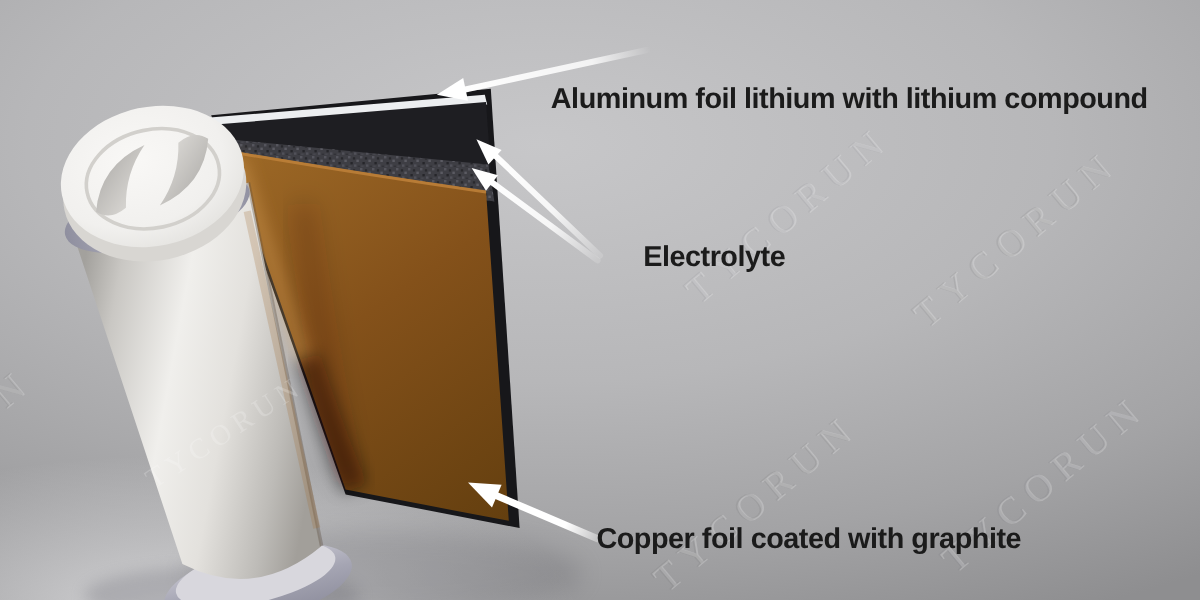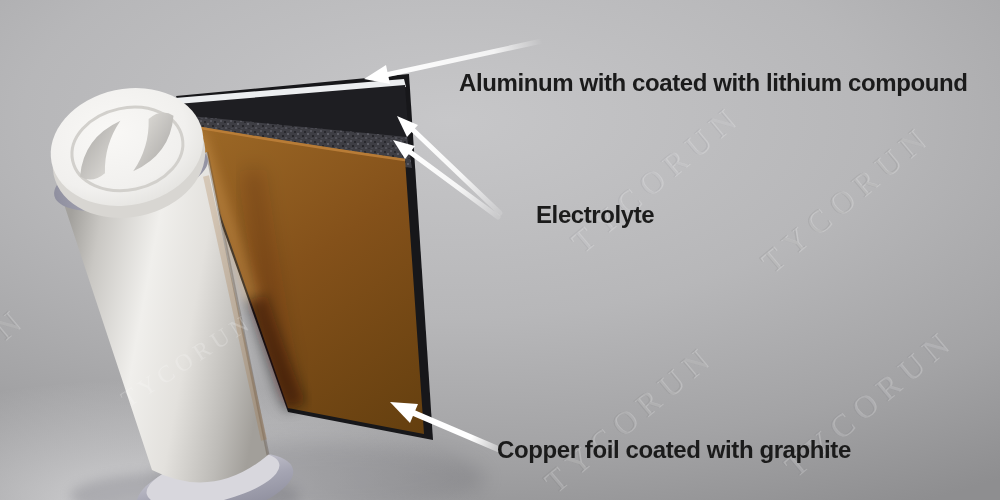--- a/index.html
+++ b/index.html
@@ -147,16 +147,16 @@
       <polygon fill="#ffffff" points="364,79 386,65 390,84"></polygon>
       <line x1="500" y1="213" x2="412" y2="129" stroke="url(#gEl1)" stroke-width="5"></line>
       <polygon fill="#ffffff" points="397,116 418,125 407,137"></polygon>
       <line x1="498" y1="217" x2="410" y2="152" stroke="url(#gEl2)" stroke-width="5"></line>
       <polygon fill="#ffffff" points="393,140 415,146 405,159"></polygon>
       <line x1="498" y1="449" x2="409" y2="411" stroke="url(#gCu)" stroke-width="6"></line>
       <polygon fill="#ffffff" points="390,402 418,404 410,423"></polygon>
     </g>
   </svg>
 
-  <div class="lbl" style="left:459px;top:69px;">Aluminum with coated with lithium compound</div>
+  <div class="lbl" style="left:459px;top:69px;">Aluminum foil lithium with lithium compound</div>
   <div class="lbl" style="left:536px;top:201px;">Electrolyte</div>
   <div class="lbl" style="left:497px;top:436px;">Copper foil coated with graphite</div>
 </div>
 
 </body></html>

